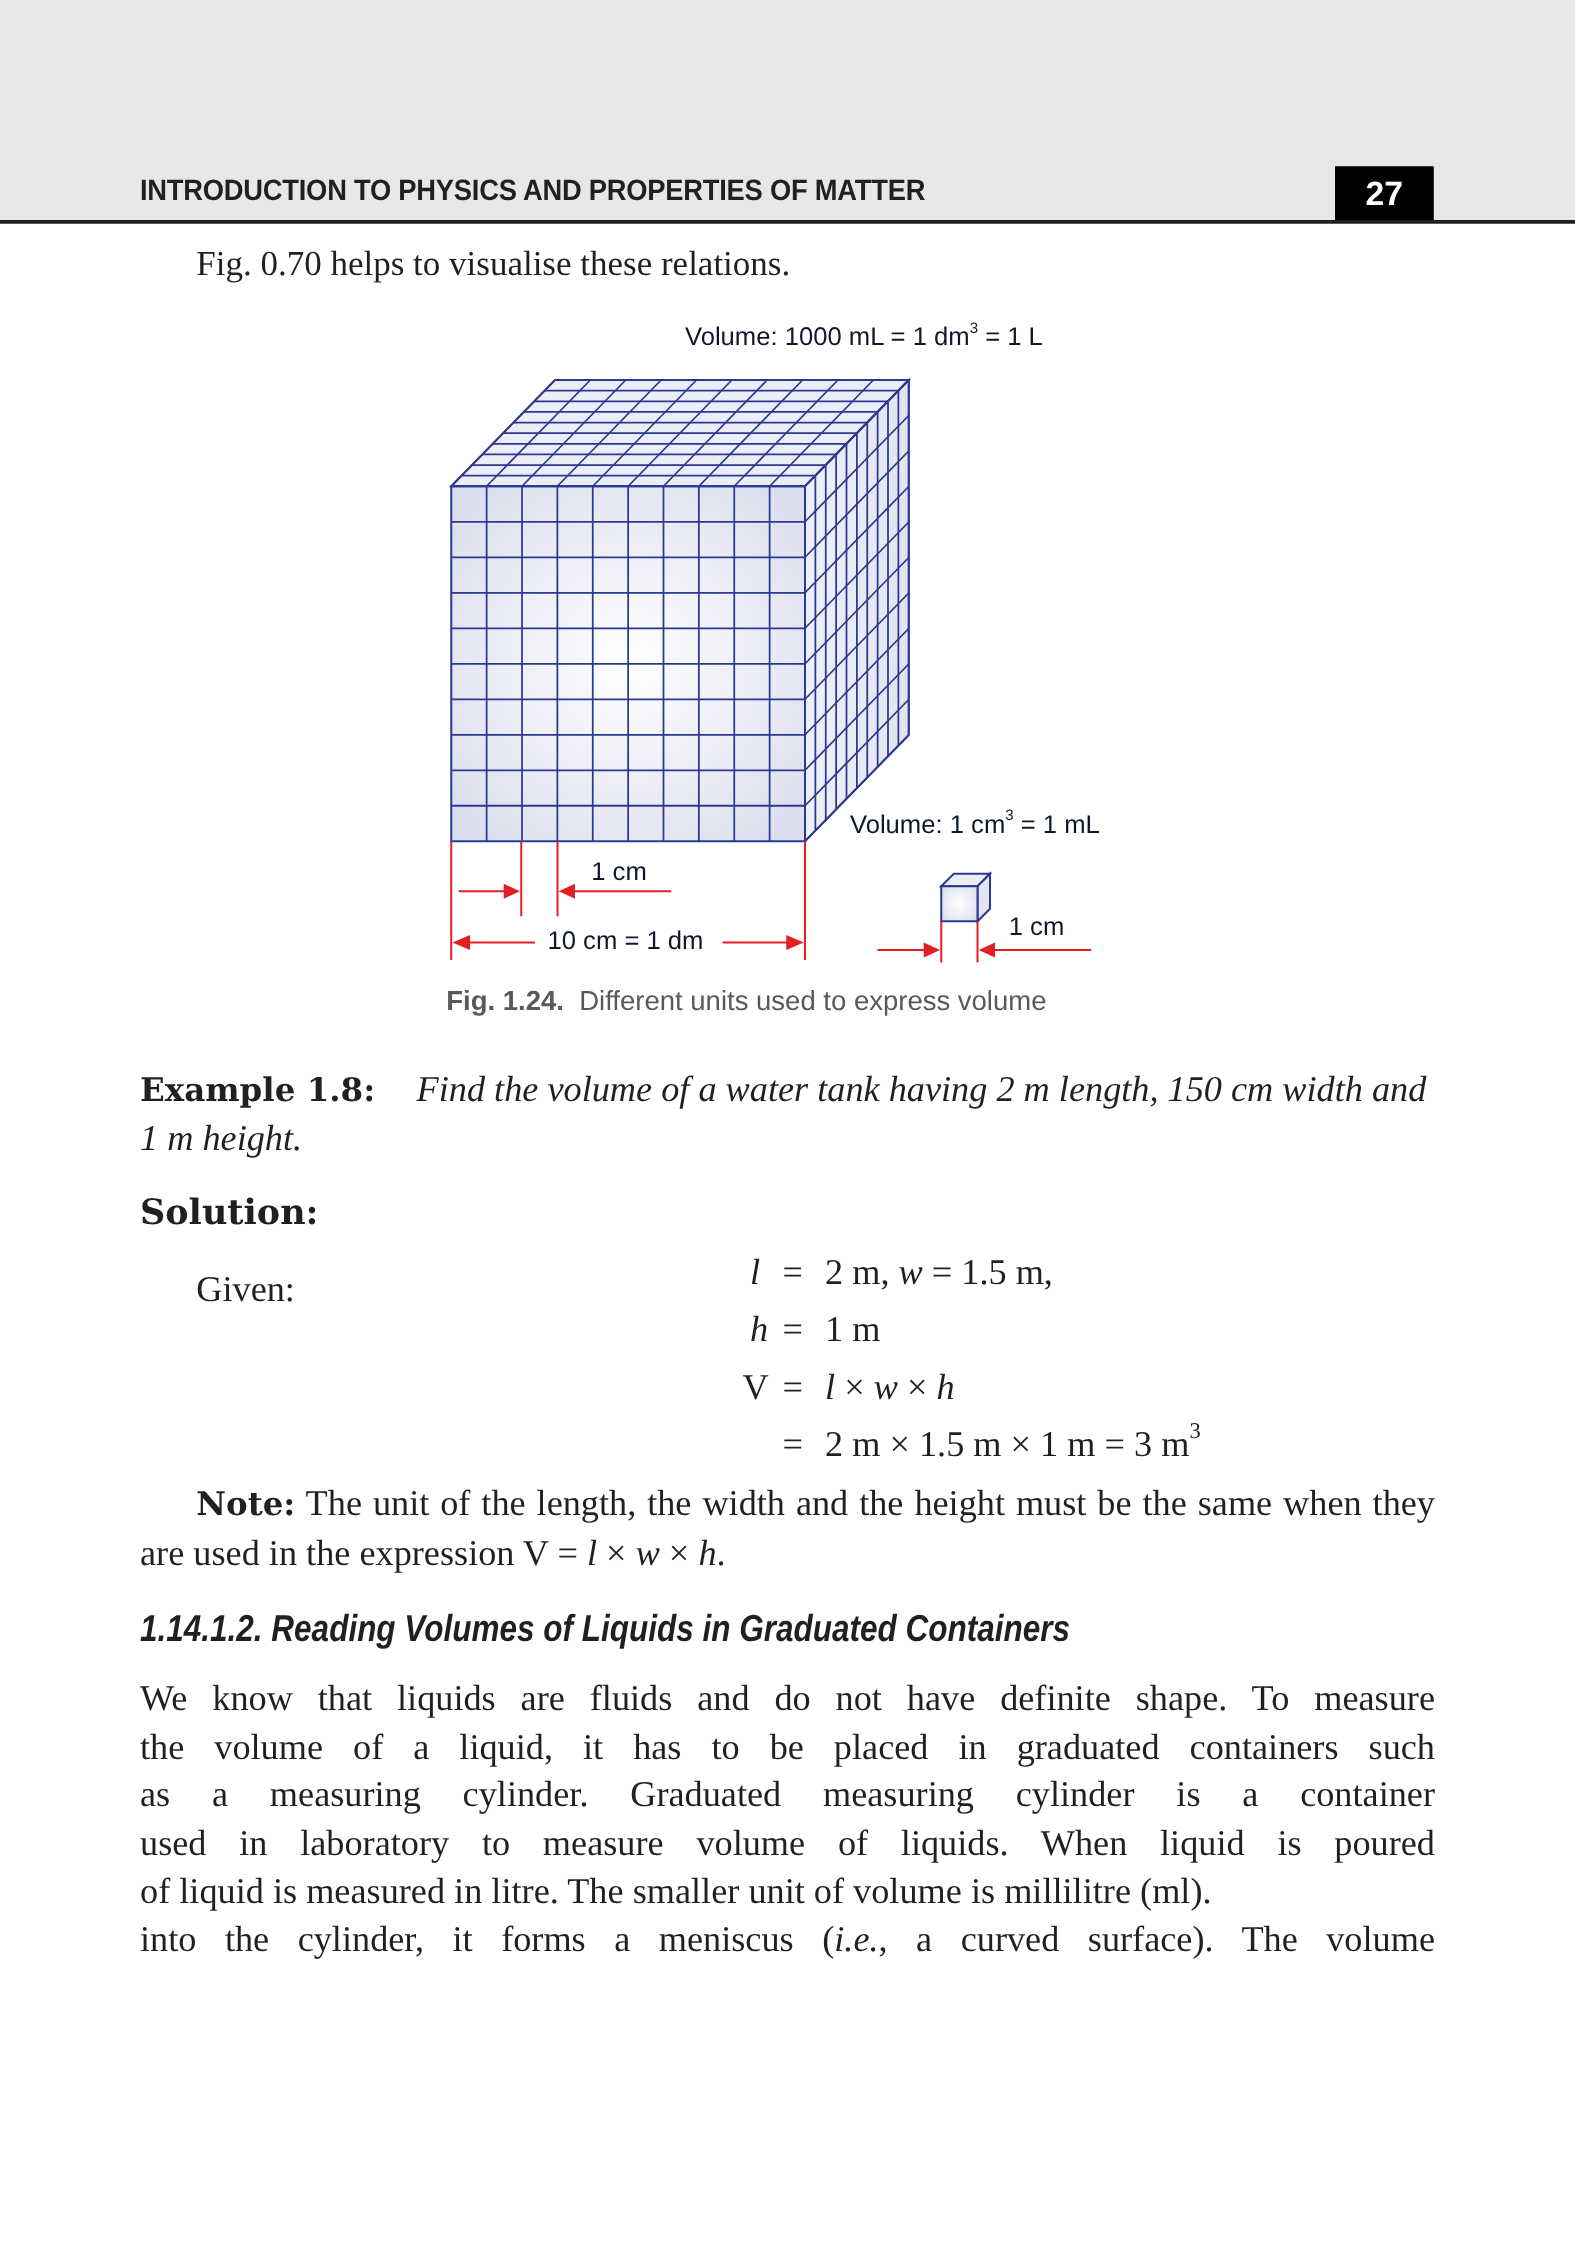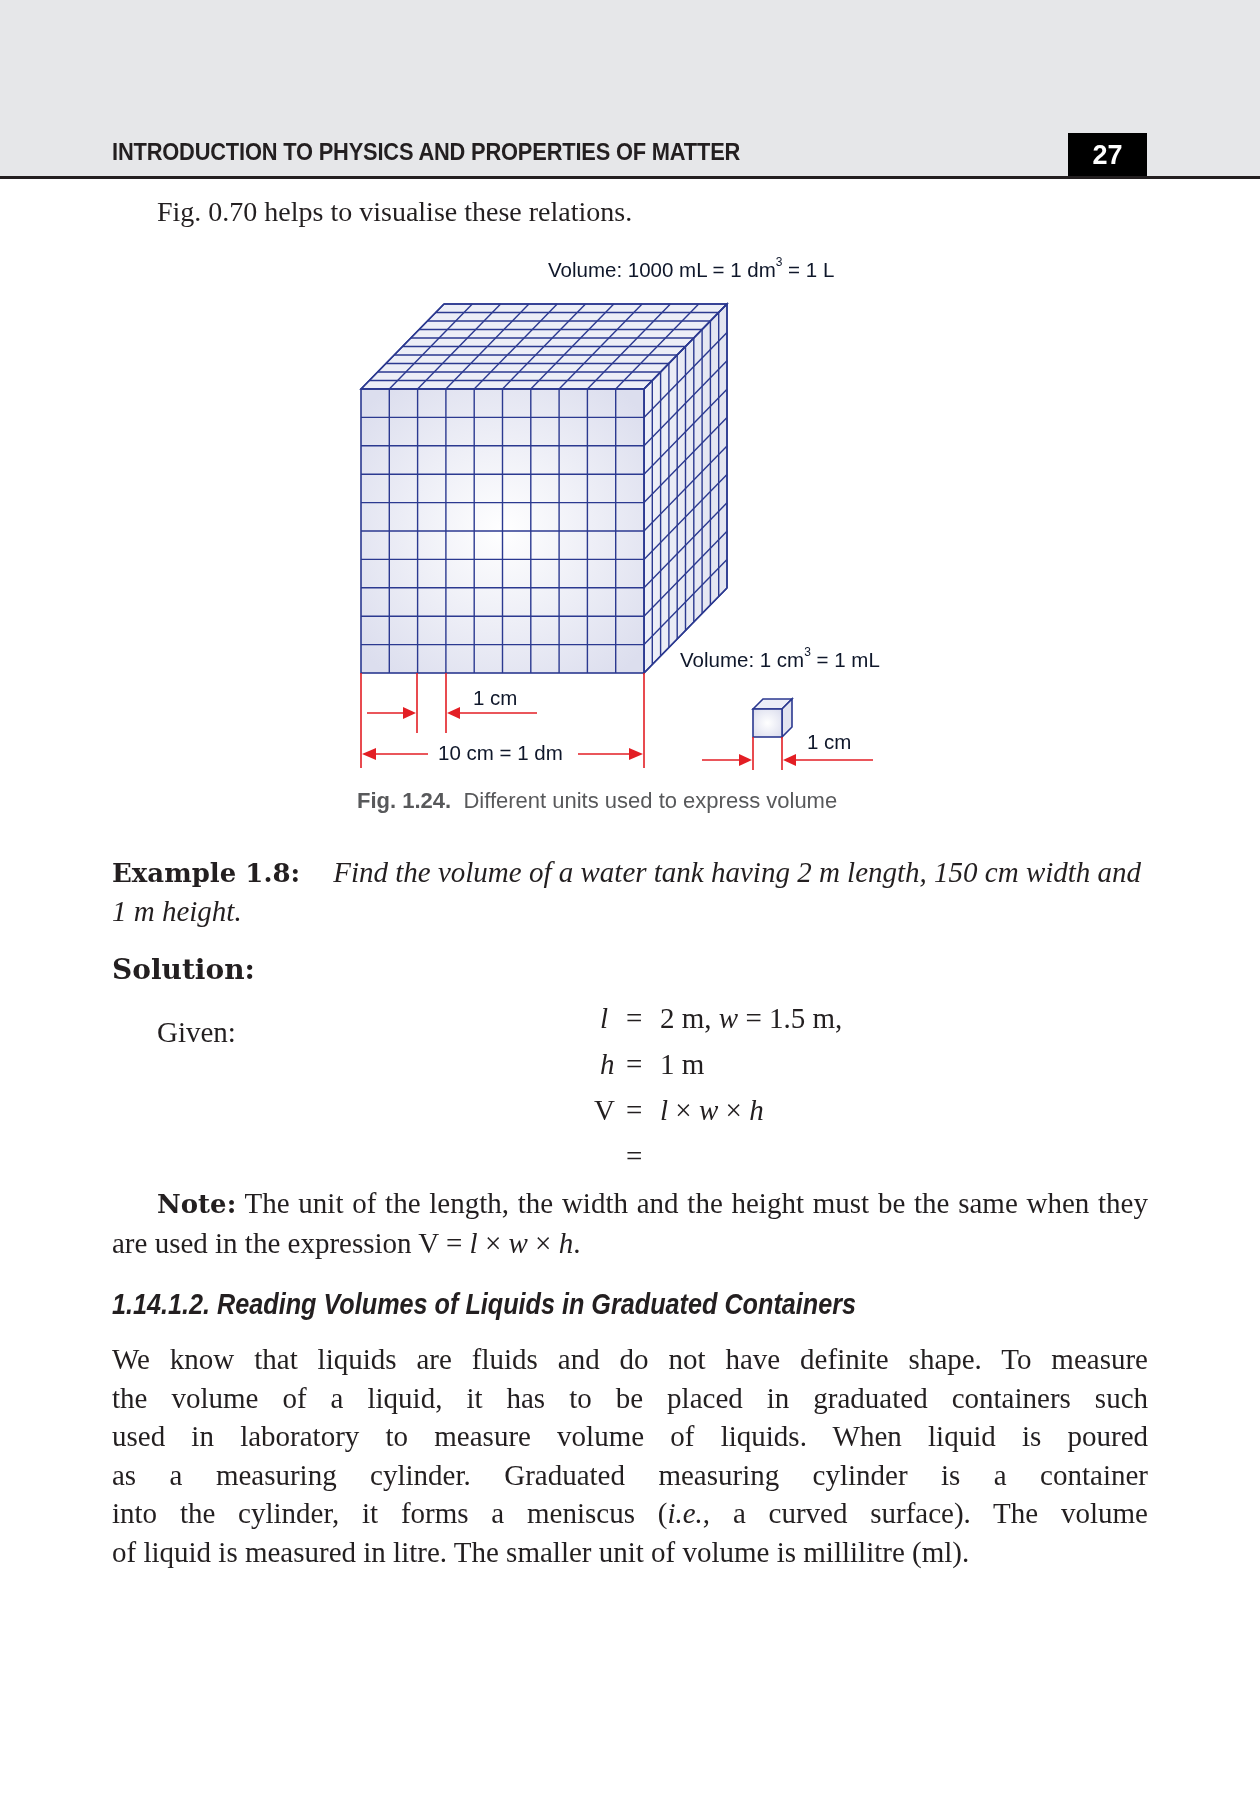--- a/index.html
+++ b/index.html
@@ -178,26 +178,27 @@
       <span class="eq-rhs"><span>1 m</span></span>
     </div>
     <div class="eq-row" style="top: 1094px;">
       <span class="eq-lhs" style="right: auto; left: 54px;">V</span>
       <span class="eq-eq">=</span>
       <span class="eq-rhs"><span class="it">l</span><span> × </span><span class="it">w</span><span> × </span><span class="it">h</span></span>
     </div>
     <div class="eq-row" style="top: 1140px;">
       <span class="eq-lhs" style="right: auto; left: 60px;"></span>
       <span class="eq-eq">=</span>
+      <span class="eq-rhs"><span>2 m × 1.5 m × 1 m = 3 m</span><sup>3</sup></span>
     </div>
   </div>
 
 <div class="note"><span class="indent"></span><b>Note:</b><span> The unit of the length, the width and the height must be the same when they are used in the expression V = </span><span id="note-expr"><span class="it">l</span><span> × </span><span class="it">w</span><span> × </span><span class="it">h</span><span>.</span></span></div>
 
 <div class="section-heading">1.14.1.2.  Reading Volumes of Liquids in Graduated Containers</div>
 <div class="para" id="para">
     <span class="para-line" style="white-space: normal;"><span>We know that liquids are fluids and do not have definite shape. To measure</span></span>
     <span class="para-line" style="white-space: normal;"><span>the volume of a liquid, it has to be placed in graduated containers such</span></span>
+    <span class="para-line" style="white-space: normal;"><span>as a measuring cylinder. Graduated measuring cylinder is a container</span></span>
     <span class="para-line" style="white-space: normal;"><span>used in laboratory to measure volume of liquids. When liquid is poured</span></span>
-    <span class="para-line" style="white-space: normal;"><span>as a measuring cylinder. Graduated measuring cylinder is a container</span></span>
+    <span class="para-line" style="text-align-last: left; white-space: normal;"><span>of liquid is measured in litre. The smaller unit of volume is millilitre (ml).</span></span>
     <span class="para-line" style="white-space: normal;"><span>into the cylinder, it forms a meniscus (</span><span class="it">i.e.</span><span>, a curved surface). The volume</span></span>
-    <span class="para-line" style="text-align-last: left; white-space: normal;"><span>of liquid is measured in litre. The smaller unit of volume is millilitre (ml).</span></span>
   </div>
 
 </body></html>

